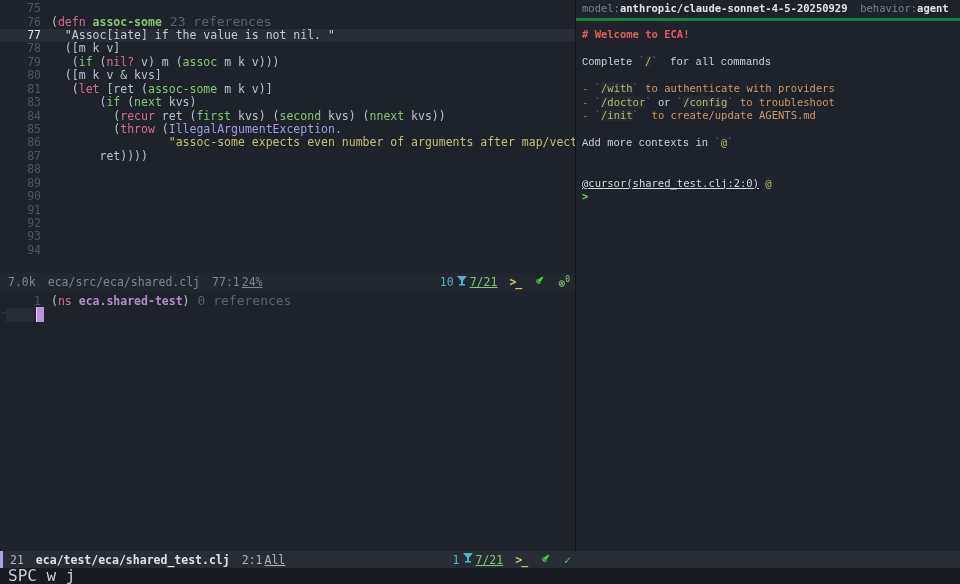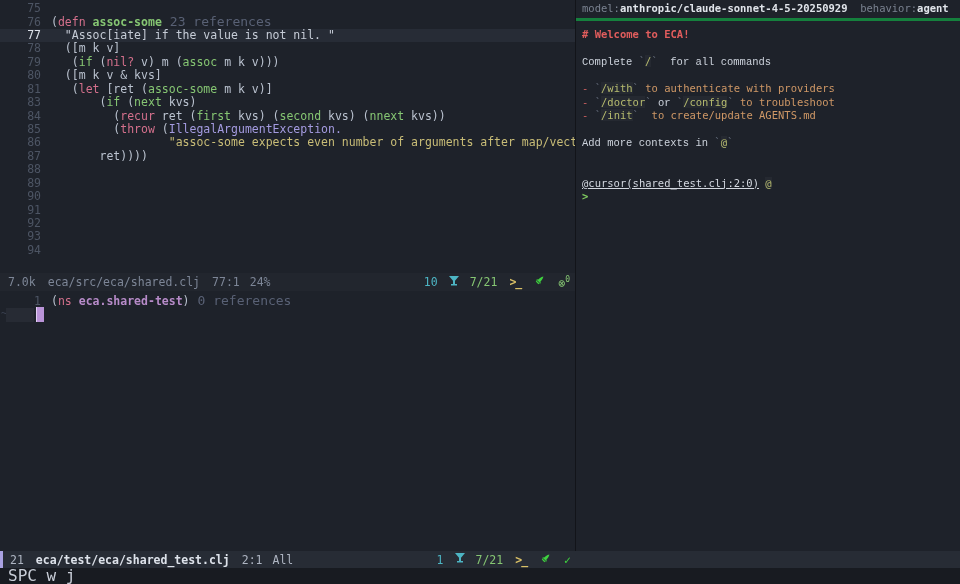--- a/index.html
+++ b/index.html
@@ -28,21 +28,21 @@
   .cursor{position:absolute;left:36px;top:16.4px;width:7px;height:14.5px;background:#ba94d8;
           border-left:1px solid #e2cef4;}
   
   .ml{position:absolute;display:flex;align-items:center;font-size:11.5px;color:#7d8697;}
   .ml1{top:273px;left:0;width:575px;height:18px;background:#22262e;padding:0 5px 0 8px;box-sizing:border-box;}
   .ml2{top:551px;left:0;width:960px;height:17px;background:#272c35;box-sizing:border-box;}
   .ml2-inner{width:576px;display:flex;align-items:center;height:100%;padding:0 5px 0 10px;box-sizing:border-box;}
   .ml2-bar{position:absolute;left:0;top:0;bottom:0;width:3px;background:#a9a1e1;}
   .flex1{flex:1;}
   .mgap{margin-left:12px;}
-  .sgap{margin-left:10px;}
+  .sgap{margin-left:2px;text-decoration:underline;}
   .ml-path-active{color:#dde2ea;font-weight:bold;}
   .ml2 .ml-left-text{color:#aeb5c2;}
   .c-cyan{color:#4db5c4;}
   .c-green{color:#86c673;}
   .c-bgreen{color:#3fd23f;}
   .c-yellow{color:#d9c066;font-weight:bold;letter-spacing:-1px;}
   .icon{display:inline-block;vertical-align:middle;}
   sup{font-size:8px;}
   
   .vdiv{position:absolute;left:575px;top:0;width:1px;height:551px;background:#121419;}

